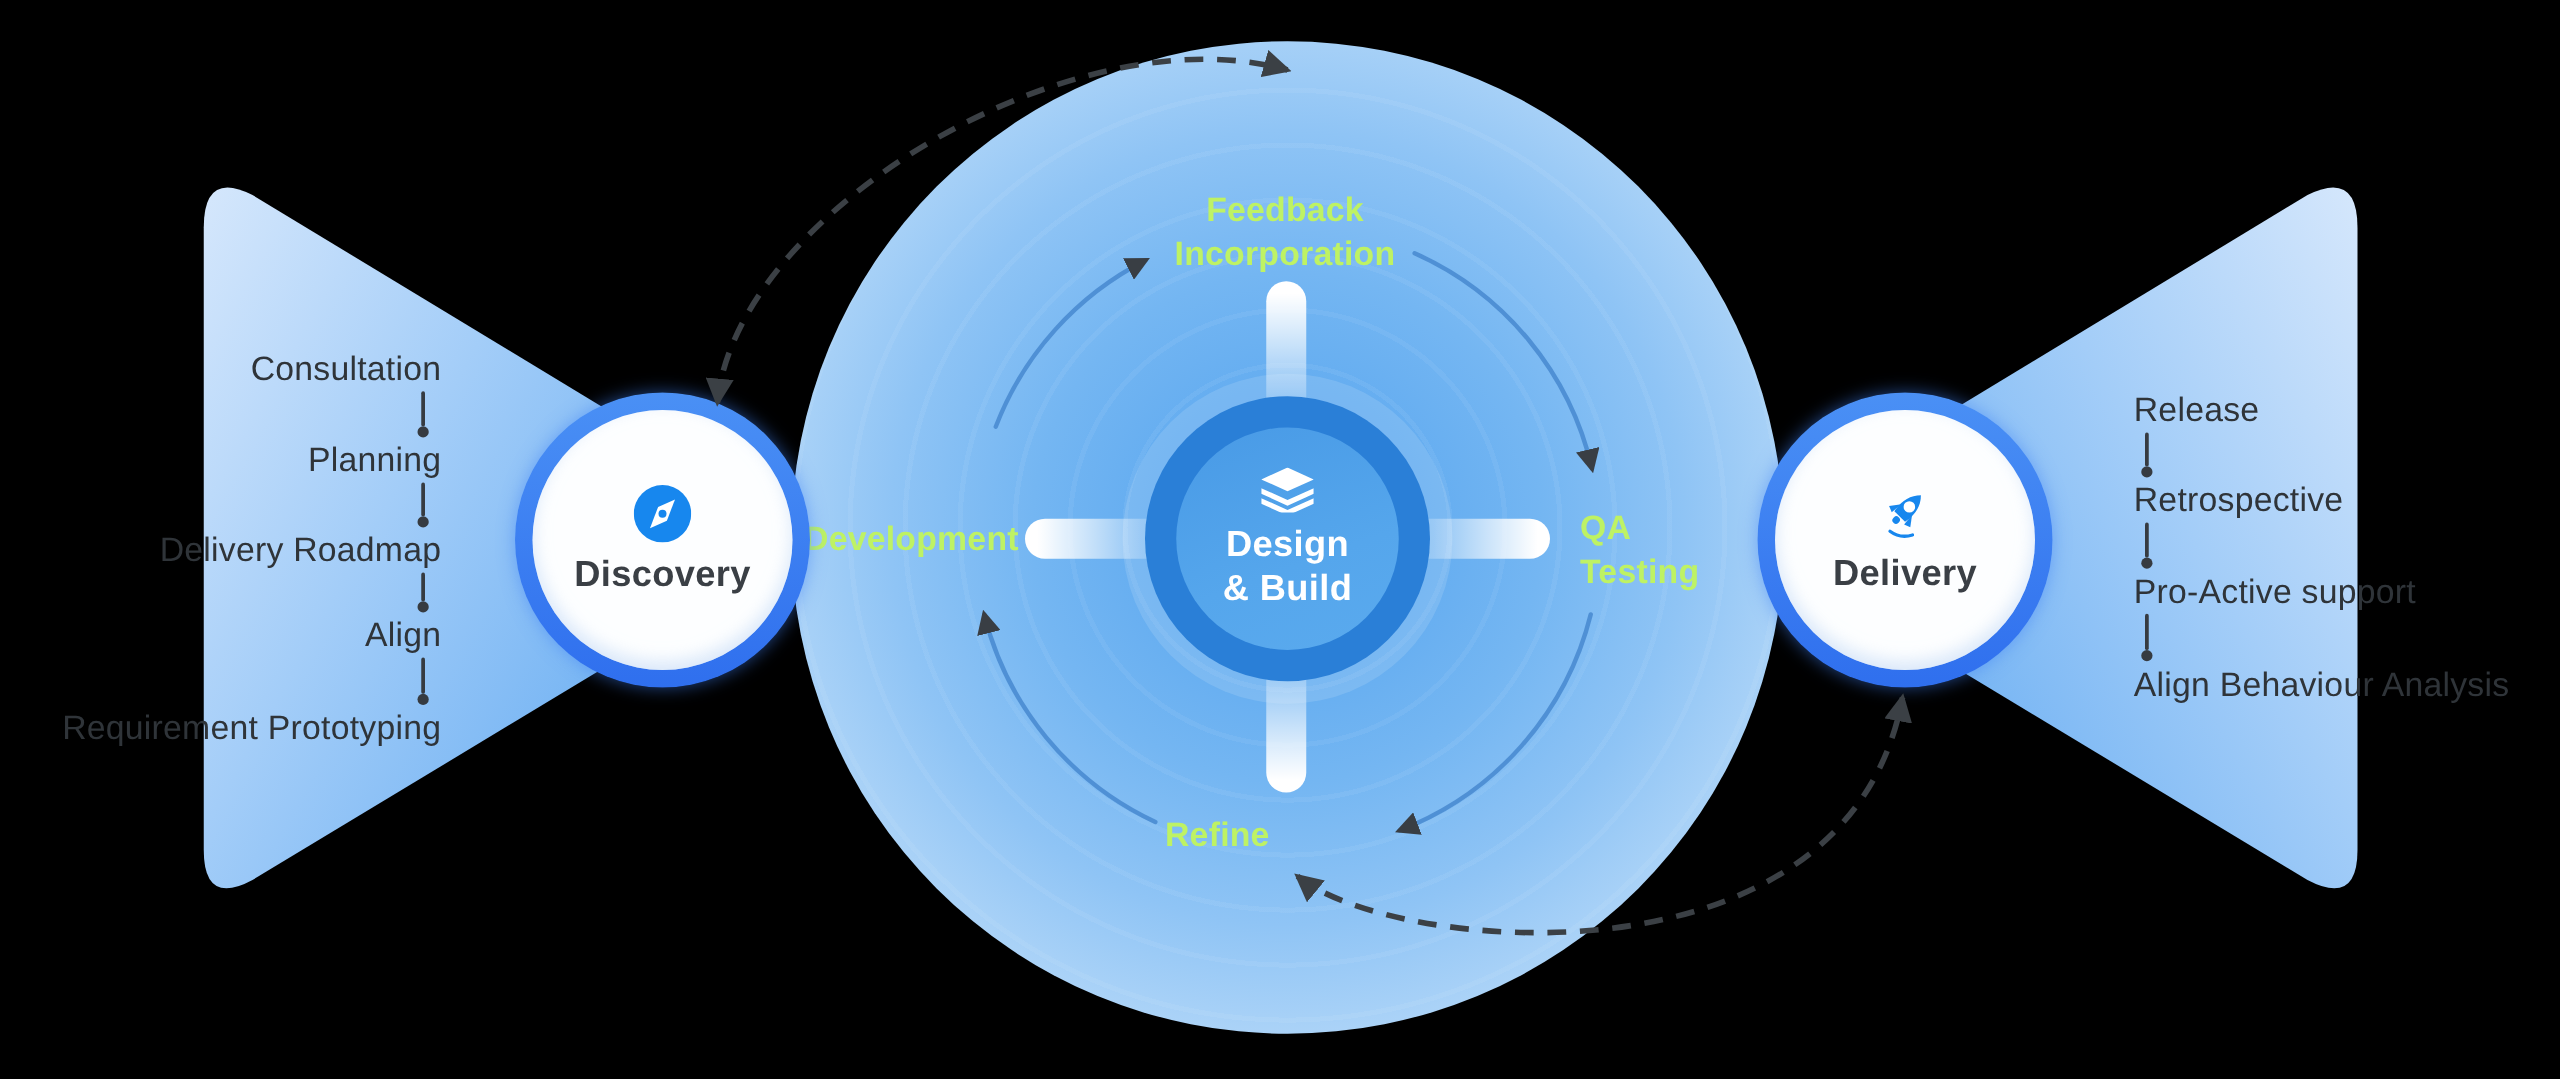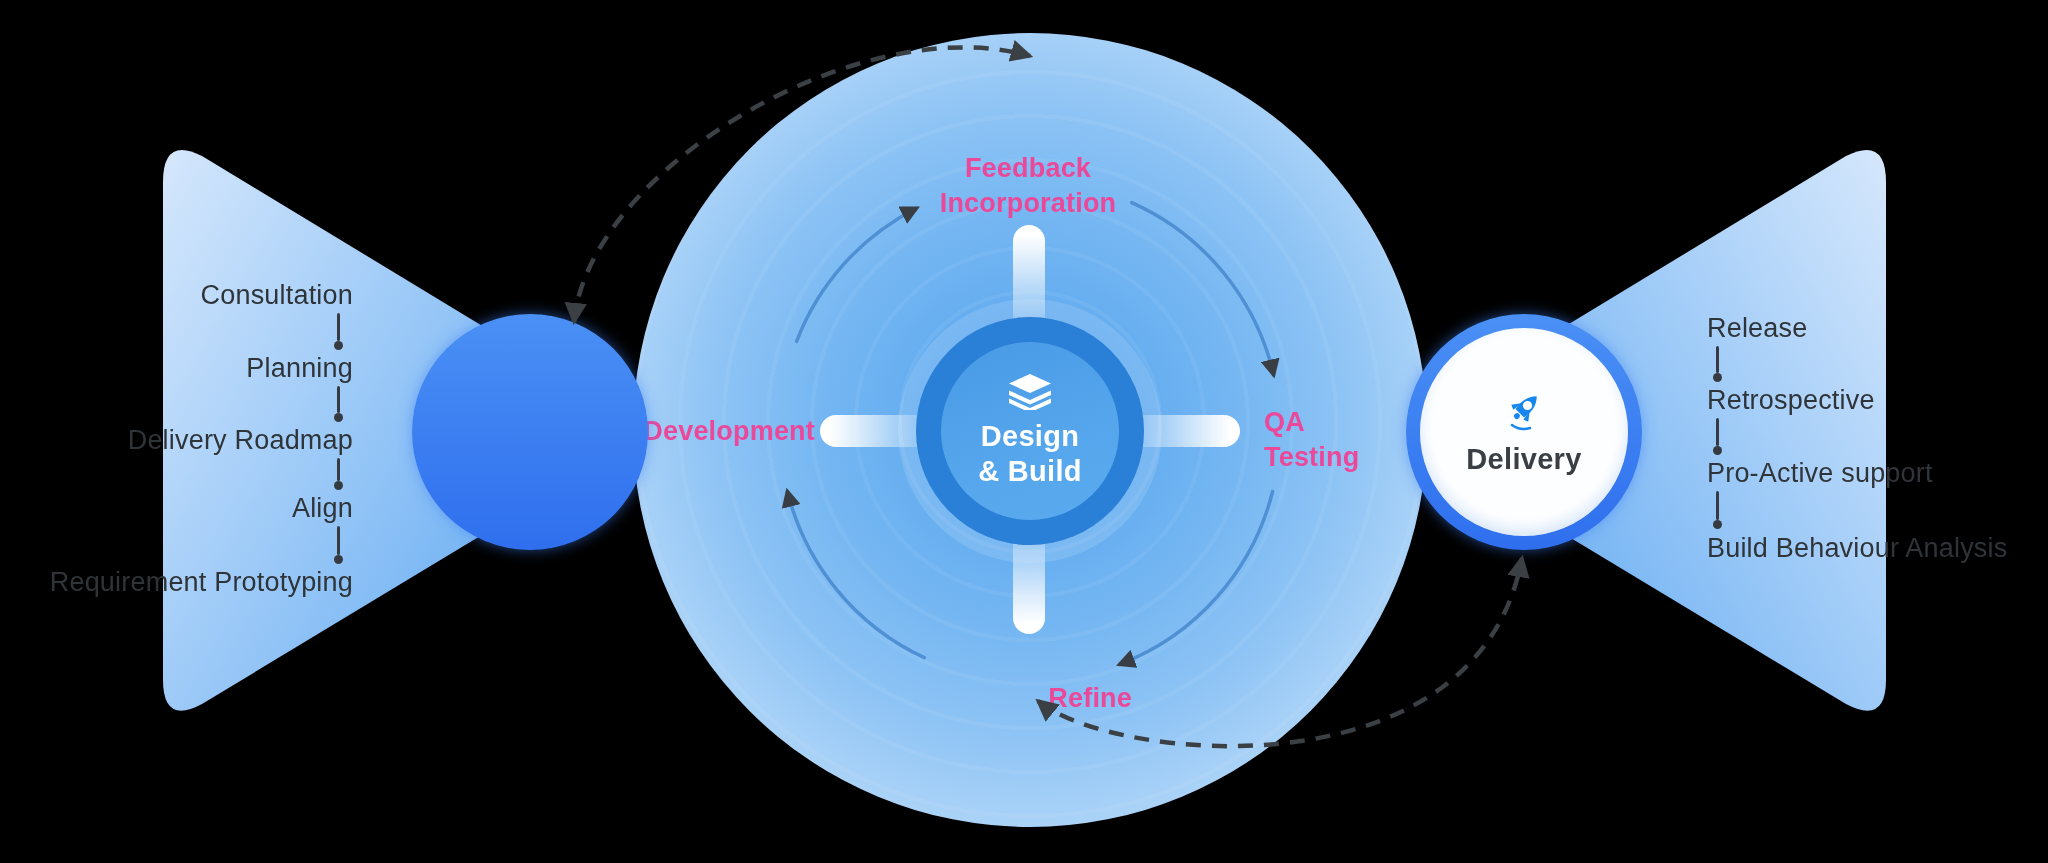--- a/index.html
+++ b/index.html
@@ -40,24 +40,24 @@
   #node-delivery{left:1406px;}
   .node-ring{position:absolute;inset:0;border-radius:50%;
       background:linear-gradient(180deg,#4a90f5 0%,#2f6fee 100%);
       box-shadow:0 0 14px rgba(64,130,245,.55);}
   .node-circle{position:absolute;inset:14px;border-radius:50%;background:#fdfeff;
       display:flex;flex-direction:column;align-items:center;justify-content:center;gap:10px;
       box-shadow:inset 0 -6px 14px rgba(190,215,245,.6);}
   .node-label{font-size:29px;font-weight:600;color:#3a3f45;letter-spacing:.3px;}
 
   
-  .stage-label{position:absolute;z-index:5;font-size:27px;font-weight:600;color:#ec4899;line-height:35px;letter-spacing:.2px;}
+  .stage-label{position:absolute;z-index:5;font-size:27px;font-weight:600;color:#bef264;line-height:35px;letter-spacing:.2px;}
   #label-feedback{left:878px;top:151px;width:300px;text-align:center;}
   #label-qa{left:1250px;top:405px;text-align:left;margin-left:14px;}
-  #label-refine{left:932px;top:681px;width:200px;text-align:right;}
+  #label-refine{left:932px;top:651px;width:200px;text-align:left;}
   #label-development{right:1233px;top:414px;text-align:left;white-space:nowrap;}
 
   
   .list-item{position:absolute;z-index:5;font-size:27px;font-weight:500;color:#2f3439;
       white-space:nowrap;height:34px;line-height:34px;letter-spacing:.2px;}
   .list-item.left{right:1695px;text-align:right;}
   .list-item.right{left:1707px;text-align:right;}
   .connector{position:absolute;width:9px;z-index:5;}
   .connector.cl{left:334px;}
   .connector.cr{left:1713px;}
@@ -110,20 +110,28 @@
 </div>
 <div class="stage-label" id="label-qa">
   <div>QA</div>
   <div>Testing</div>
 </div>
 <div class="stage-label" id="label-refine">Refine</div>
 <div class="stage-label" id="label-development">Development</div>
 
 <div class="node" id="node-discovery">
   <div class="node-ring"></div>
+  <div class="node-circle">
+    <svg width="46" height="46" viewBox="0 0 46 46">
+      <circle cx="23" cy="23" r="23" fill="#1787ee"></circle>
+      <path d="M33 11.5 L19.5 17.5 L13 34.5 L26.5 28.5 Z" fill="#ffffff"></path>
+      <circle cx="23" cy="23" r="3.2" fill="#1787ee"></circle>
+    </svg>
+    <div class="node-label">Discovery</div>
+  </div>
 </div>
 
 <div class="node" id="node-delivery">
   <div class="node-ring"></div>
   <div class="node-circle">
     <svg width="48" height="44" viewBox="0 0 48 44">
       <g transform="rotate(45 24 20)" fill="#1787ee">
         <path d="M24 2 C30 8 32 16 30 26 L18 26 C16 16 18 8 24 2 Z"></path>
         <path d="M18 18 L12 26 L17 28 Z"></path>
         <path d="M30 18 L36 26 L31 28 Z"></path>
@@ -154,21 +162,21 @@
     <div class="cdot"></div>
   </div>
 <div class="connector cl" style="top:526px;height:38px">
     <div class="cline"></div>
     <div class="cdot"></div>
   </div>
 
 <div class="list-item right" style="top:311px">Release</div>
 <div class="list-item right" style="top:383px">Retrospective</div>
 <div class="list-item right" style="top:456px">Pro-Active support</div>
-<div class="list-item right" style="top:531px">Build Behaviour Analysis</div>
+<div class="list-item right" style="top:531px">Align Behaviour Analysis</div>
 <div class="connector cr" style="top:346px;height:36px">
     <div class="cline"></div>
     <div class="cdot"></div>
   </div>
 <div class="connector cr" style="top:418px;height:37px">
     <div class="cline"></div>
     <div class="cdot"></div>
   </div>
 <div class="connector cr" style="top:491px;height:38px">
     <div class="cline"></div>

